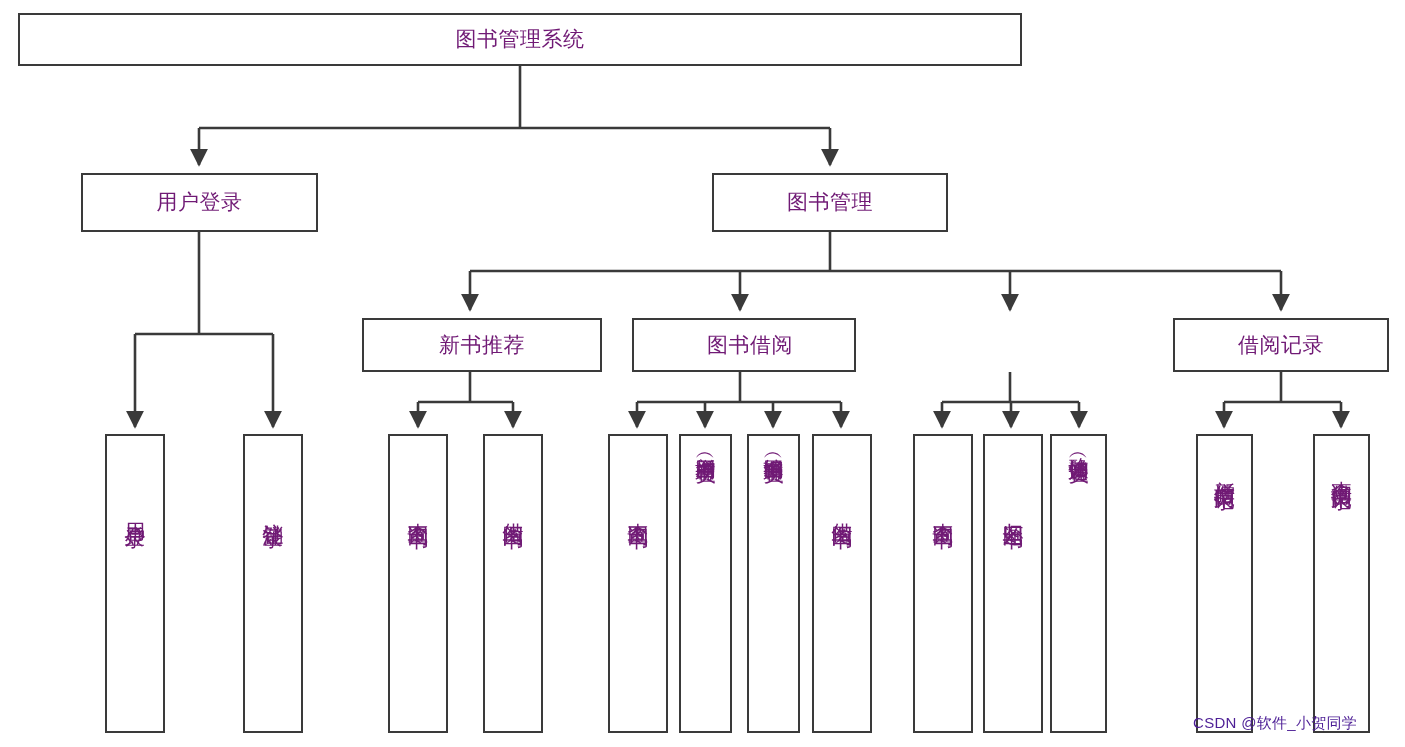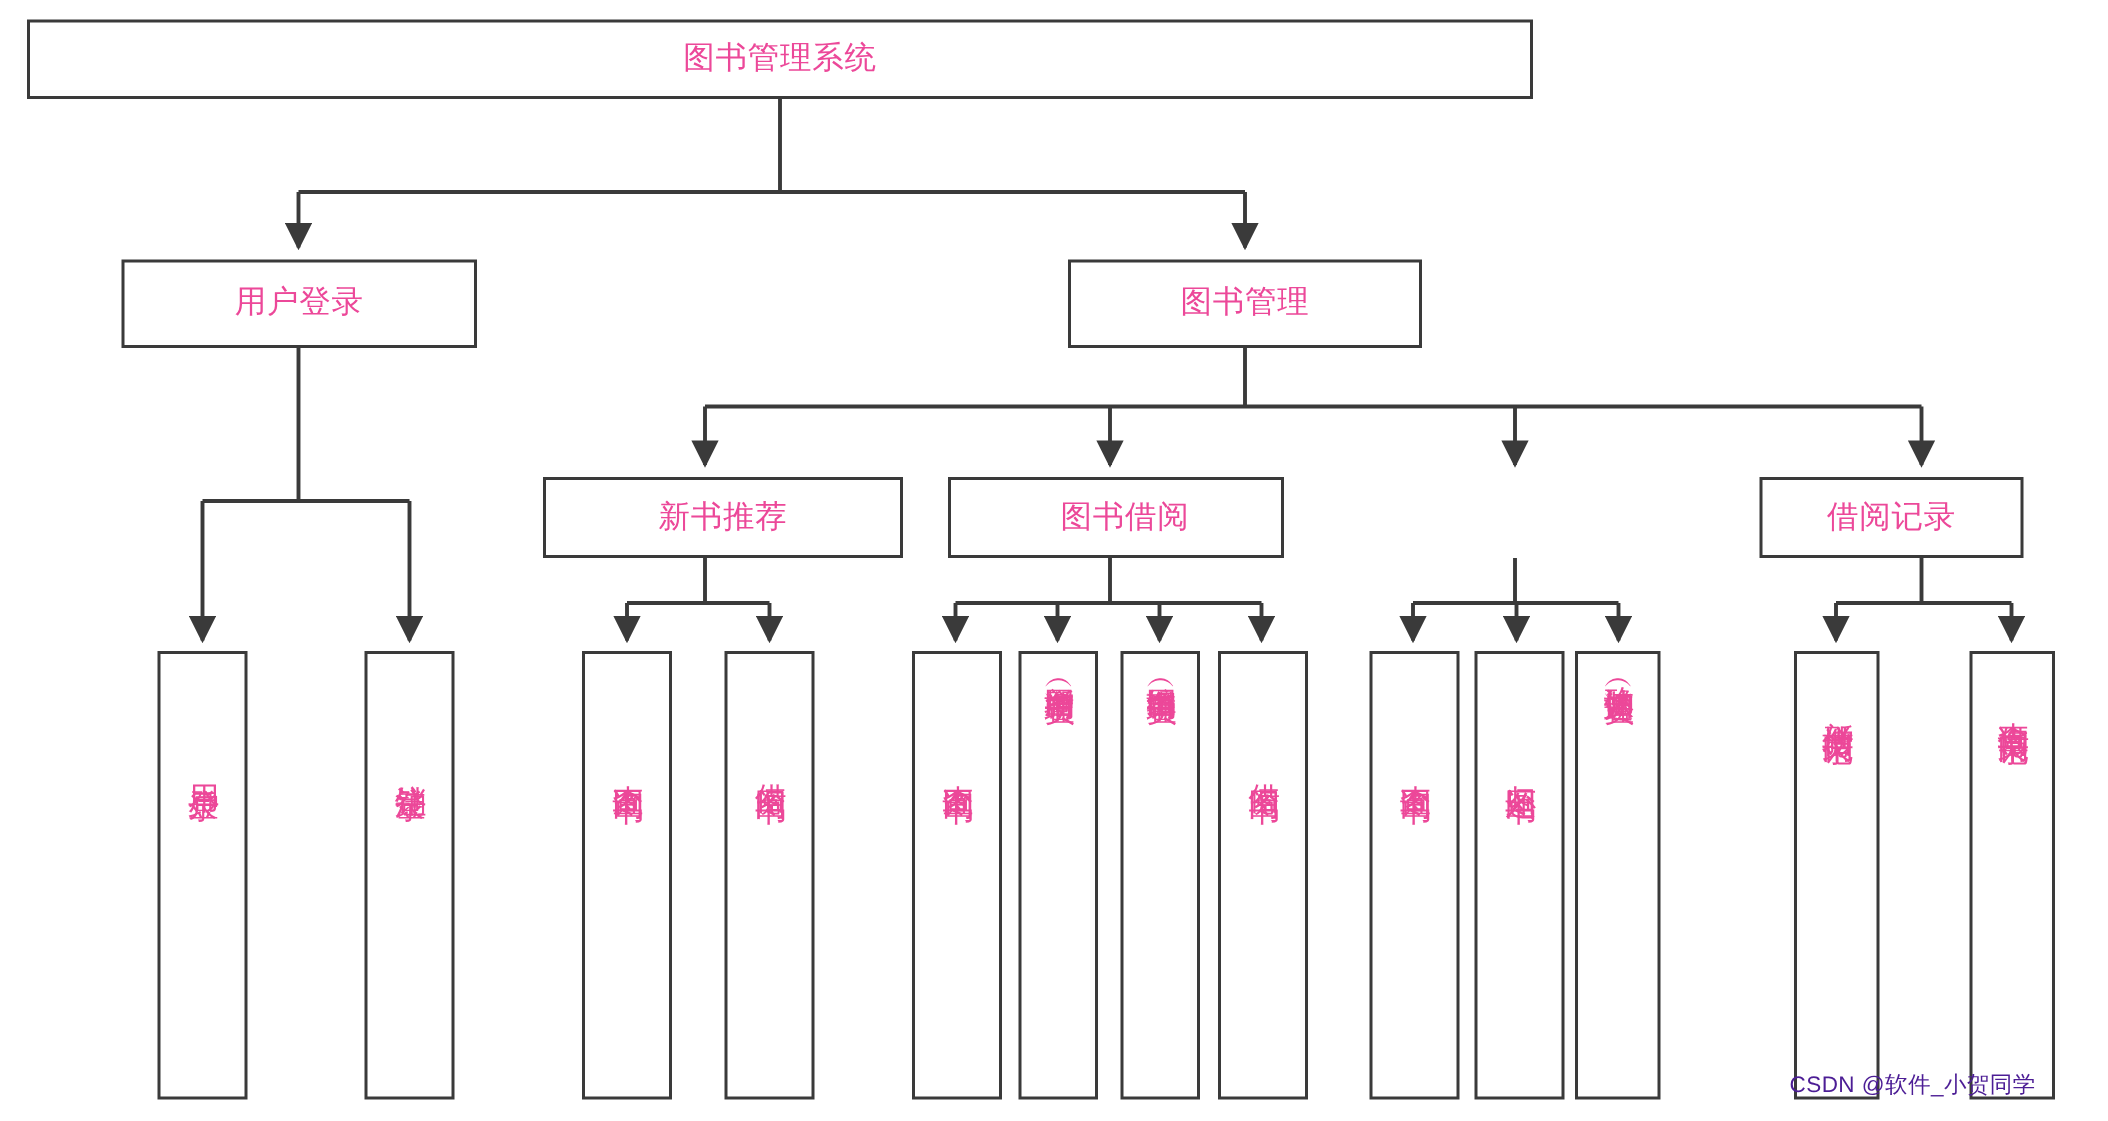--- a/index.html
+++ b/index.html
@@ -26,21 +26,21 @@
     pointer-events: none;
   }
   .node {
     position: absolute;
     box-sizing: border-box;
     border: 2px solid #3a3a3a;
     background: #ffffff;
     display: flex;
     align-items: center;
     justify-content: center;
-    color: #ec4899;
+    color: #701a75;
   }
   .node .label {
     display: block;
     text-align: center;
     line-height: 1.18;
     letter-spacing: 0.5px;
   }
   
   .node.h .label {
     font-size: 21px;
@@ -142,21 +142,21 @@
   <div class="node h" style="left:712px; top:173px; width:236px; height:59px;">
     <span class="label">图书管理</span>
   </div>
 
   <div class="node h" style="left:362px; top:318px; width:240px; height:54px;">
     <span class="label">新书推荐</span>
   </div>
   <div class="node h" style="left:632px; top:318px; width:224px; height:54px;padding-left:12px;">
     <span class="label">图书借阅</span>
   </div>
-  <div class="node h" style="left:1173px; top:318px; width:176px; height:54px;">
+  <div class="node h" style="left:1173px; top:318px; width:216px; height:54px;">
     <span class="label">借阅记录</span>
   </div>
 
   <div class="node v" style="left:105px; top:434px; width:60px; height:299px; padding-top:70px;">
     <span class="label">用户登录</span>
   </div>
   <div class="node v" style="left:243px; top:434px; width:60px; height:299px; padding-top:70px;">
     <span class="label">注销登录</span>
   </div>
 

